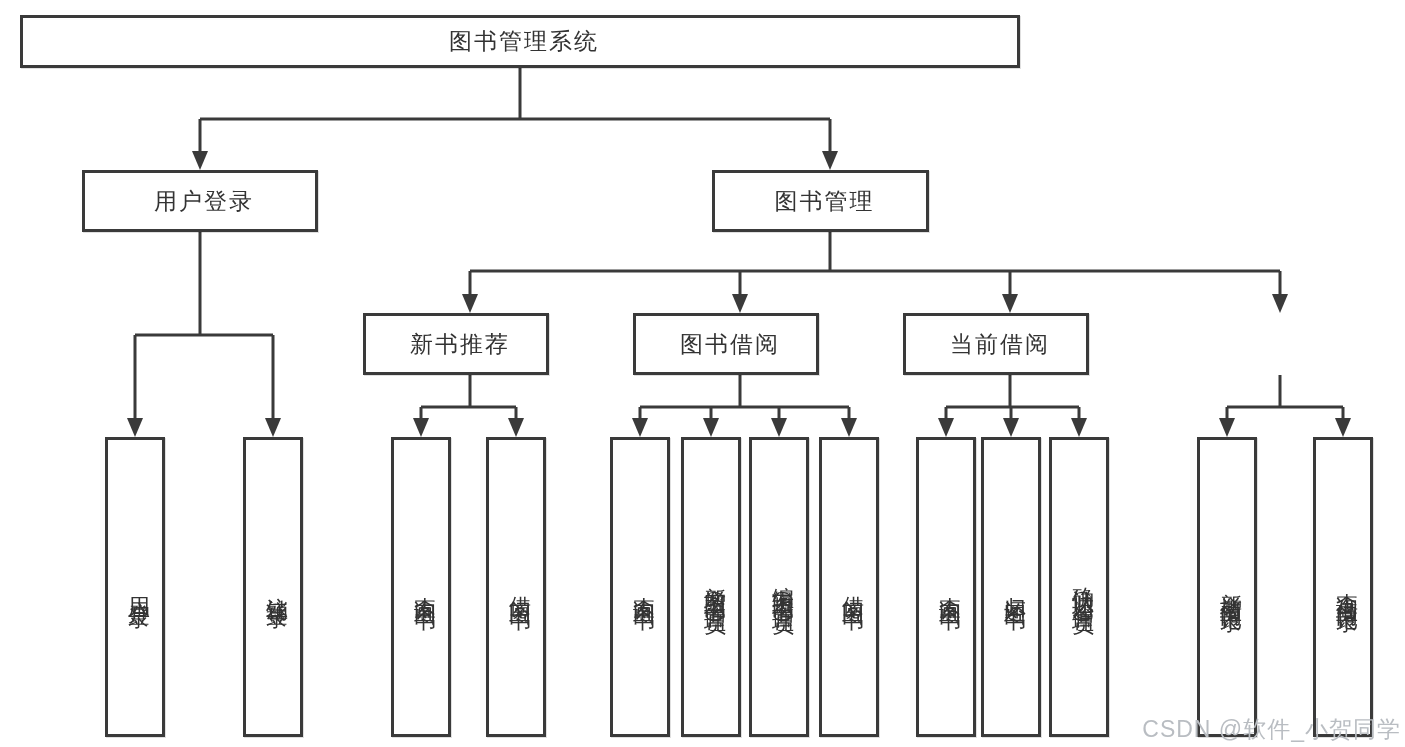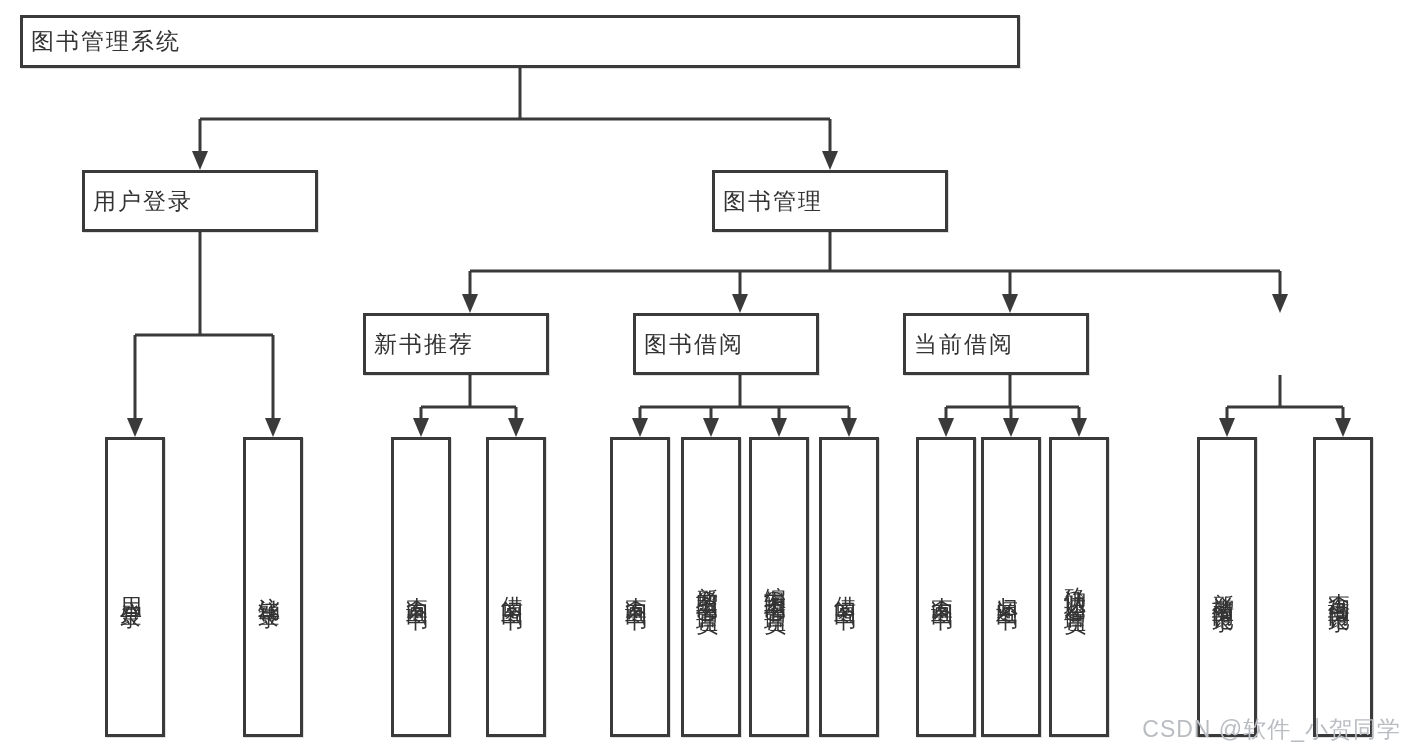--- a/index.html
+++ b/index.html
@@ -29,32 +29,32 @@
   }
   .wires path { stroke: var(--line); stroke-width: 3; fill: none; }
   .wires polygon { fill: var(--line); stroke: none; }
 
   .node {
     position: absolute;
     background: var(--bg);
     border: 3px solid var(--line);
     display: flex;
     align-items: center;
-    justify-content: flex-start;
+    justify-content: center;
     color: var(--text);
     font-size: 23px;
     letter-spacing: 2px;
     box-shadow: 1px 1px 0 rgba(0,0,0,0.12);
     padding-left: 8px;
   }
 
   .node-root   { left: 20px;  top: 15px;  width: 1000px; height: 53px; }
 
   .node-l2a    { left: 82px;  top: 170px; width: 236px;  height: 62px; }
-  .node-l2b    { left: 712px; top: 170px; width: 236px;  height: 62px; }
+  .node-l2b    { left: 712px; top: 170px; width: 217px;  height: 62px; }
 
   .node-l3     { top: 313px; width: 186px; height: 62px; }
   .node-l3-1   { left: 363px; }
   .node-l3-2   { left: 633px; }
   .node-l3-3   { left: 903px; }
   .node-l3-4   { left: 1173px; }
 
   .leaf        { top: 437px; width: 60px; height: 300px; }
   .leaf span {
     writing-mode: vertical-rl;

